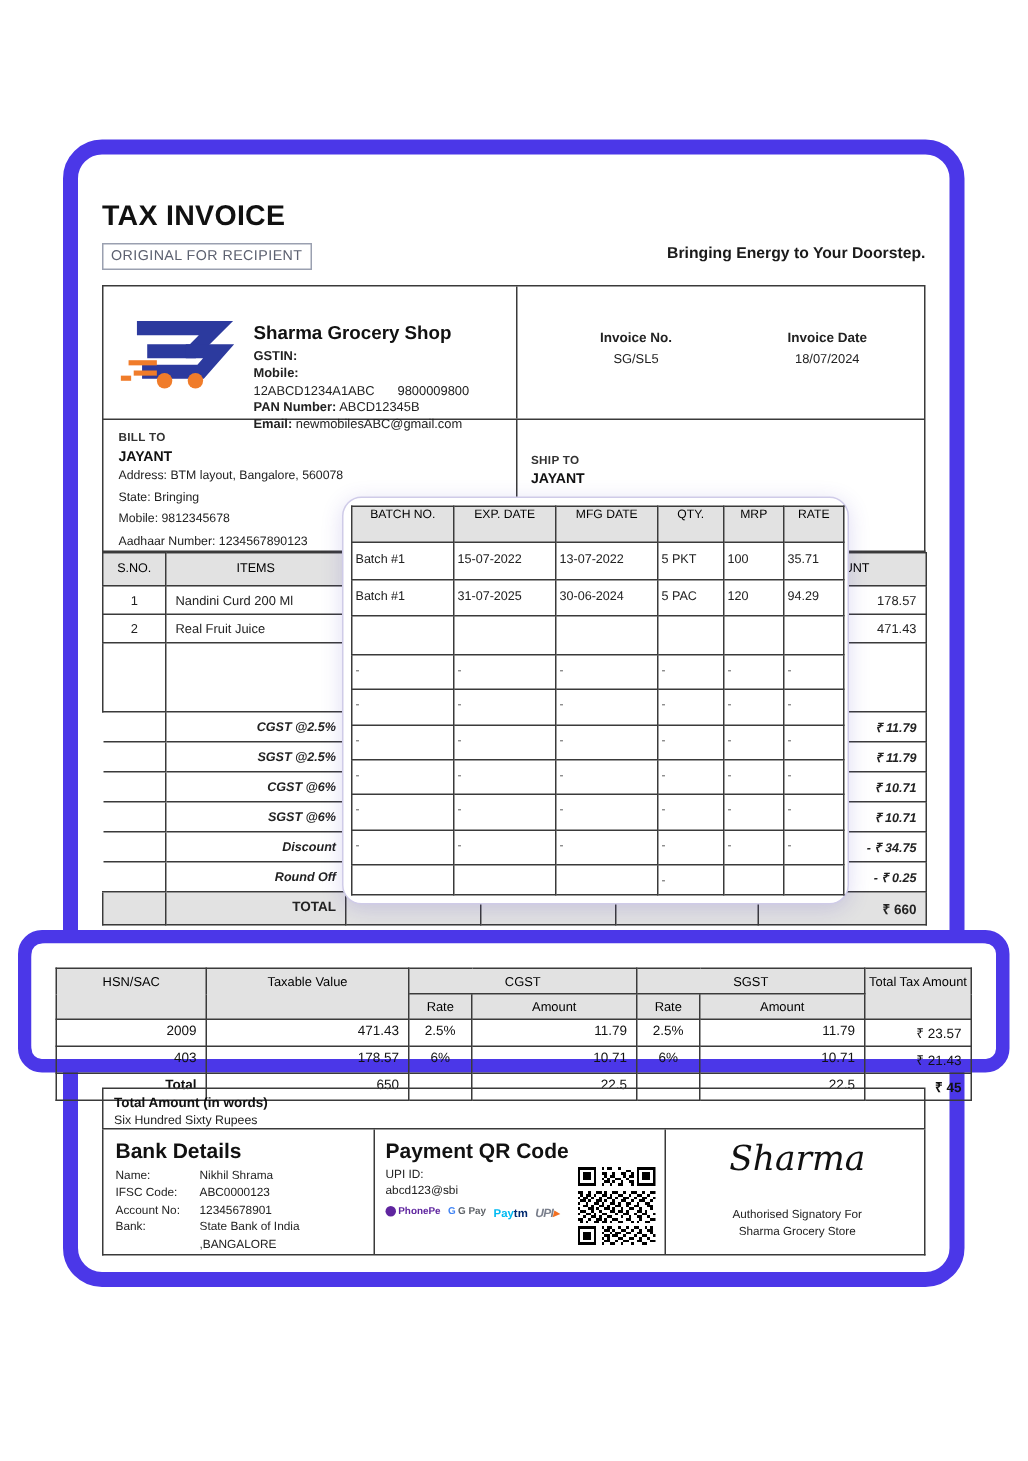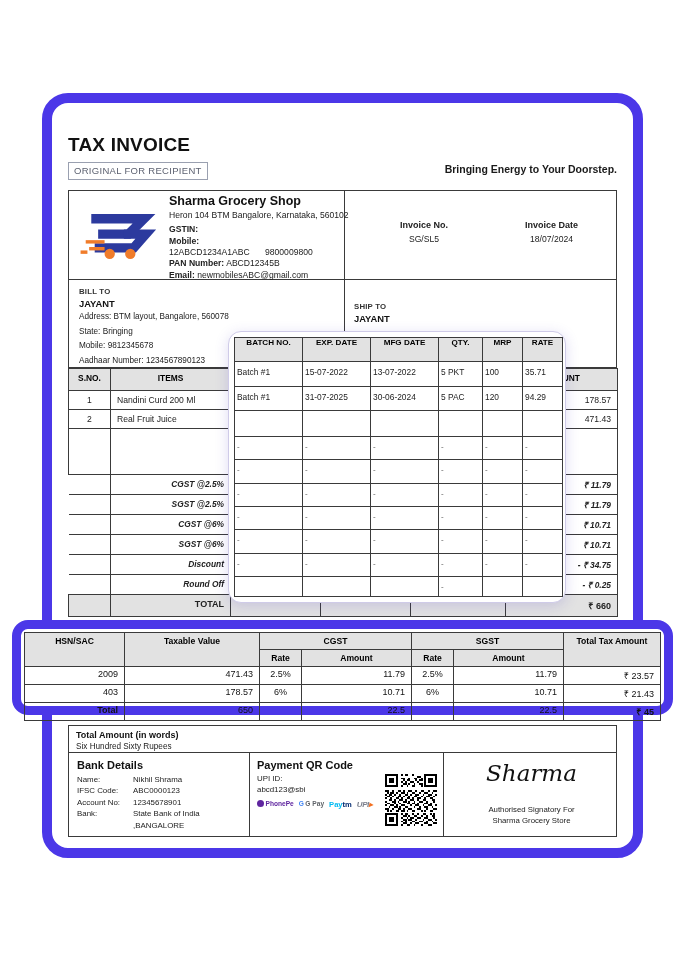--- a/index.html
+++ b/index.html
@@ -40,31 +40,31 @@
     padding: 2px 5px 3px 5px;
   }
   .tagline {
     position: absolute; right: 68px; top: 163px;
     font-size: 10.5px; font-weight: bold; color: #1a1a1a;
   }
 
   
   .tbl { position: absolute; border-collapse: collapse; table-layout: fixed; }
   .tbl td, .tbl th { border: 1px solid #3a3a3a; vertical-align: top; }
-  .hd { background: #e2e2e2; font-weight: bold; text-align: center; margin-top: 41px; }
+  .hd { background: #e2e2e2; font-weight: normal; text-align: center; margin-top: 41px; }
 
   
   #sellerblock {
     position: absolute; left: 68px; top: 190px;
     width: 549px; height: 90px;
     border: 1px solid #3a3a3a;
   }
   #sellerblock .vdiv { position: absolute; left: 275px; top: 0; bottom: 0; width: 1px; background: #3a3a3a; }
   .logo-wrap { position: absolute; left: 8px; top: 14px; width: 86px; height: 60px; }
-  .seller-txt { position: absolute; left: 100px; top: 3px; right: 8px; }
+  .seller-txt { position: absolute; left: 100px; top: 24px; right: 8px; }
   .seller-name { font-size: 12.5px; font-weight: bold; color: #111; margin-bottom: 2px; }
   .seller-line { font-size: 8.6px; color: #222; line-height: 1.32; }
   .seller-line b { font-weight: bold; }
   .kv-row { display: flex; }
   .kv-row .k { width: 96px; }
   .meta-cell { position: absolute; top: 28px; text-align: center; font-size: 8.6px; color: #222; line-height: 1.5; }
   .meta-cell .mlabel { font-weight: bold; font-size: 9px; }
 
   
   #billblock {
@@ -109,21 +109,21 @@
     position: absolute; left: 12px; top: 620px;
     width: 661px; height: 95px;
     border: 9px solid #4b37e8;
     border-radius: 16px;
     background: #fff;
   }
   #hsn-card {
     position: absolute; left: 21px; top: 629px;
     width: 643px; height: 77px;
     background: #fff; border-radius: 9px;
-    padding: 3px;
+    padding: 16px;
   }
   #hsn { position: relative; width: 100%; }
   #hsn th { font-size: 8.6px; background: #e2e2e2; padding: 3px 2px; }
   #hsn td { font-size: 9px; padding: 2px 6px; color: #111; height: 17px; }
   #hsn td.r { text-align: right; }
   #hsn td.c { text-align: center; }
   #hsn tr.tot td { font-weight: bold; }
 
   
   #words {
@@ -135,21 +135,21 @@
   .w-val { font-size: 8.2px; color: #222; margin-top: 2px; }
 
   #bank {
     position: absolute; left: 68px; top: 753px;
     width: 549px; height: 84px;
     border: 1px solid #3a3a3a; border-top: none;
   }
   #bank .v1 { position: absolute; left: 180px; top: 0; bottom: 0; width: 1px; background: #3a3a3a; }
   #bank .v2 { position: absolute; left: 374px; top: 0; bottom: 0; width: 1px; background: #3a3a3a; }
   .bank-in { position: absolute; left: 8px; top: 6px; }
-  .bank-h { font-size: 11px; font-weight: bold; color: #111; margin-bottom: 3px; }
+  .bank-h { font-size: 14px; font-weight: bold; color: #111; margin-bottom: 3px; }
   .bk { display: flex; font-size: 7.9px; color: #222; line-height: 1.45; }
   .bk .bk-k { width: 56px; }
   .qr-in { position: absolute; left: 188px; top: 6px; width: 180px; }
   .qr-sub { font-size: 7.9px; color: #222; line-height: 1.35; }
   .sign-in { position: absolute; left: 382px; top: 8px; right: 4px; text-align: center; }
   .sign-script {
     font-family: "DejaVu Serif", serif; font-style: italic;
     font-size: 23px; color: #111; line-height: 1.1;
   }
   .sign-cap { font-size: 7.8px; color: #222; line-height: 1.4; margin-top: 19px; }
@@ -184,21 +184,20 @@
         <path d="M60 34 H80 L66 50 H26" fill="none" stroke="#2c3a9e" stroke-width="11" stroke-linecap="square"></path>
         <circle cx="38" cy="57" r="6" fill="#f07c2a"></circle>
         <circle cx="62" cy="57" r="6" fill="#f07c2a"></circle>
         <rect x="10" y="41" width="22" height="4" fill="#f07c2a"></rect>
         <rect x="14" y="49" width="18" height="4" fill="#f07c2a"></rect>
         <rect x="4" y="53" width="8" height="4" fill="#f07c2a"></rect>
       </svg>
     </div>
     <div class="seller-txt">
       <div class="seller-name">Sharma Grocery Shop</div>
-      <div class="seller-line">Heron 104 BTM  Bangalore, Karnataka, 560102</div>
       <div class="seller-line kv-row" style="margin-top:3px;flex-direction:column;">
         <div class="k"><b>GSTIN:</b></div>
         <div><b>Mobile:</b></div>
       </div>
       <div class="seller-line kv-row">
         <div class="k"><span>12ABCD1234A1ABC</span></div>
         <div><span>9800009800</span></div>
       </div>
       <div class="seller-line">
         <b>PAN Number:</b>

